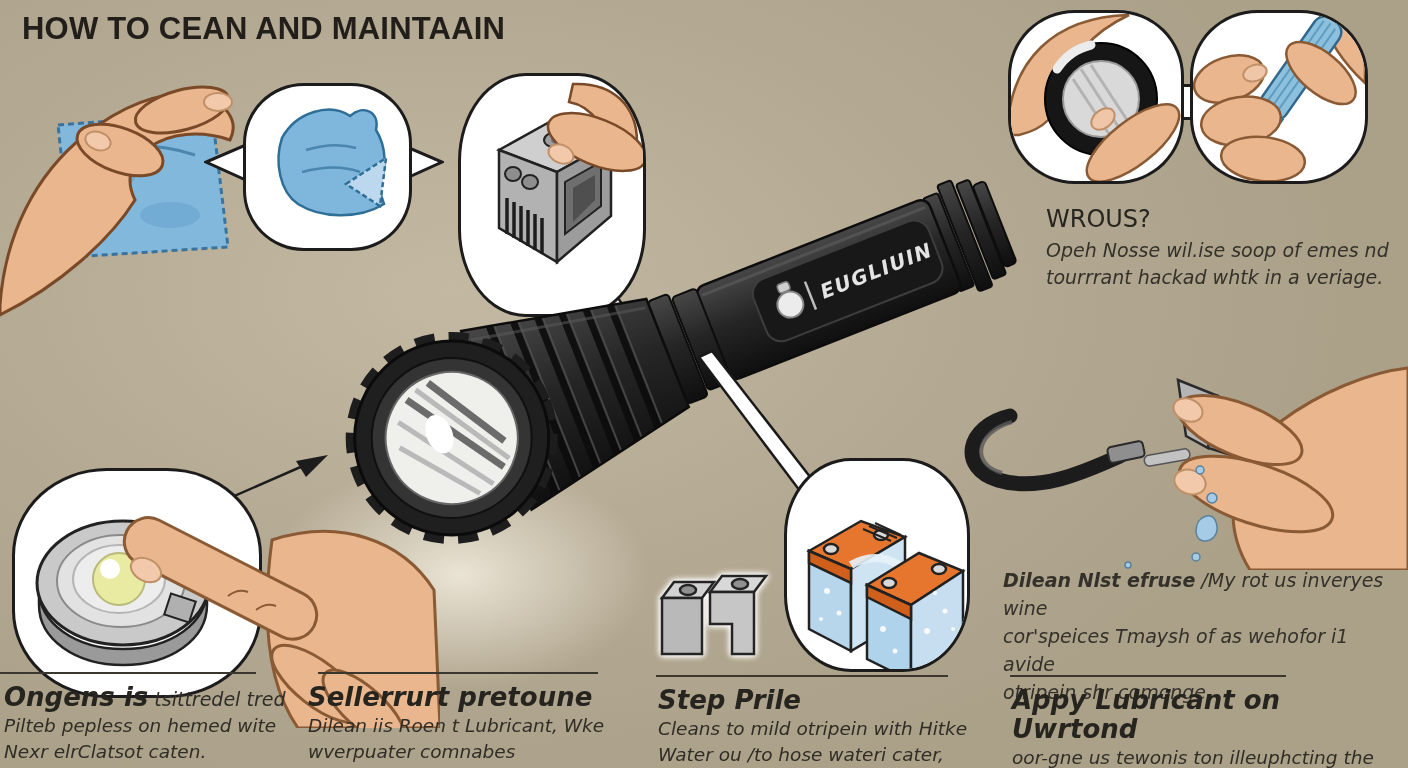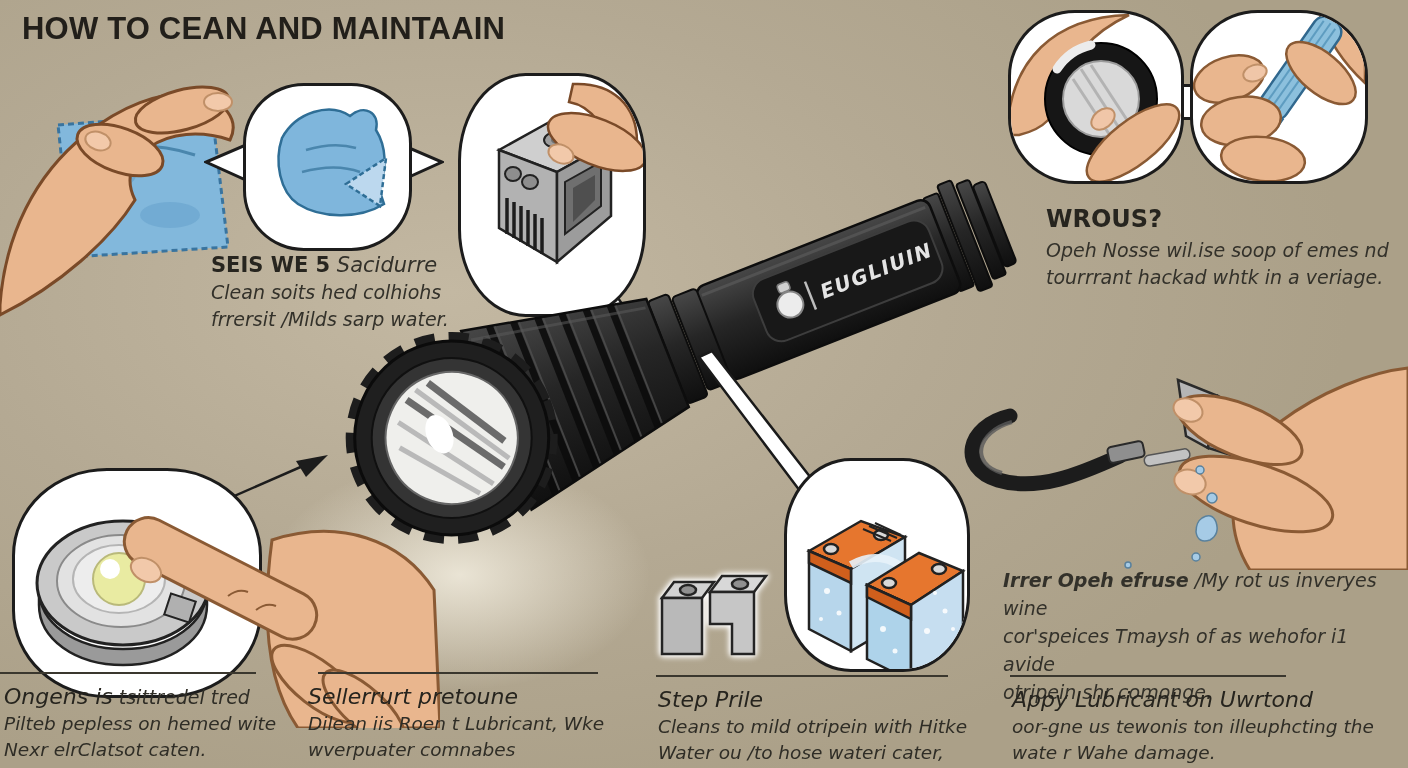--- a/index.html
+++ b/index.html
@@ -3,26 +3,26 @@
 <meta charset="utf-8">
 <style>
   html,body{margin:0;padding:0;background:#8f8672;}
   #canvas{position:relative;width:1408px;height:768px;overflow:hidden;
     background:radial-gradient(900px 520px at 32% 38%, #c3b8a2 0%, #b4a993 55%, #aba088 100%);
     font-family:"DejaVu Sans",sans-serif;color:#32302a;}
   .abs{position:absolute;}
   .title{font:bold 31px/1.1 "Liberation Sans",sans-serif;color:#221f1a;letter-spacing:.2px;}
   .bubble{position:absolute;background:#fff;border:3px solid #1c1c1c;border-radius:36% ;overflow:hidden;}
   .blk{position:absolute;font:italic 19px/27px "DejaVu Sans",sans-serif;color:#33312a;}
-  .blk .hb{font-style:normal;font-weight:bold;font-size:21px;color:#27251f;}
+  .blk .hb{font-style:normal;font-weight:normal;font-size:21px;color:#27251f;}
   .blk .hi{font-style:italic;font-weight:normal;font-size:21px;}
   .blk .big{font-size:24px;}
   .blk .lead{font-weight:bold;}
   .fcol{position:absolute;font:italic 18.5px/26px "DejaVu Sans",sans-serif;color:#2f2d26;width:330px;}
-  .fcol .fh{font-weight:normal;font-size:22px;color:#26241e;}
+  .fcol .fh{font-weight:bold;font-size:26px;color:#26241e;}
   .sep{position:absolute;height:0;border-top:2px solid #3a372e;}
   .glow{position:absolute;left:270px;top:460px;width:380px;height:230px;
     background:radial-gradient(closest-side,rgba(243,238,224,.85),rgba(243,238,224,0));}
   svg{display:block;}
   text{font-family:"DejaVu Sans",sans-serif;}
 </style>
 </head>
 <body>
 
 <div id="canvas">
@@ -299,34 +299,29 @@
     <ellipse cx="240" cy="130" rx="16" ry="12" fill="#f2c9aa" stroke="#c09068" stroke-width="2" transform="rotate(18 240 130)"></ellipse>
     <g fill="#a6cbe6" stroke="#59819d" stroke-width="1.5">
       <circle cx="250" cy="118" r="4"></circle>
         <circle cx="262" cy="146" r="5"></circle>
       <path d="M252,166 q10,-6 14,4 q4,12 -6,18 q-12,4 -14,-8 q0,-10 6,-14 Z"></path>
       <circle cx="246" cy="205" r="4"></circle>
         <circle cx="178" cy="213" r="3"></circle>
     </g>
   </svg>
 
-  <div class="blk" style="left:211px;top:252px;width:330px;">
-    <div><span class="hb">SEIS WE 5</span><span class="hi"> Sacidurre</span></div>
-    <div>Clean soits hed colhiohs</div>
-    <div>frrersit /Milds sarp water.</div>
-  </div>
 
   <div class="blk" style="left:1046px;top:206px;width:355px;">
     <div class="hb big" style="margin-bottom:4px;">WROUS?</div>
     <div>Opeh Nosse wil.ise soop of emes nd</div>
     <div>tourrrant hackad whtk in a veriage.</div>
   </div>
 
   <div class="blk" style="left:1003px;top:566px;width:395px;line-height:28px;">
-    <div><span class="lead">Irrer Opeh efruse</span><span> /My rot us inveryes wine</span></div>
+    <div><span class="lead">Dilean Nlst efruse</span><span> /My rot us inveryes wine</span></div>
     <div>cor'speices Tmaysh of as wehofor i1 avide</div>
     <div>otripein shr comonge.</div>
   </div>
 
   <div class="sep" style="left:0;top:672px;width:256px;"></div>
   <div class="sep" style="left:318px;top:672px;width:280px;"></div>
   <div class="sep" style="left:656px;top:675px;width:292px;"></div>
   <div class="sep" style="left:1010px;top:675px;width:276px;"></div>
 
   <div class="fcol" style="left:4px;top:684px;width:312px;">

